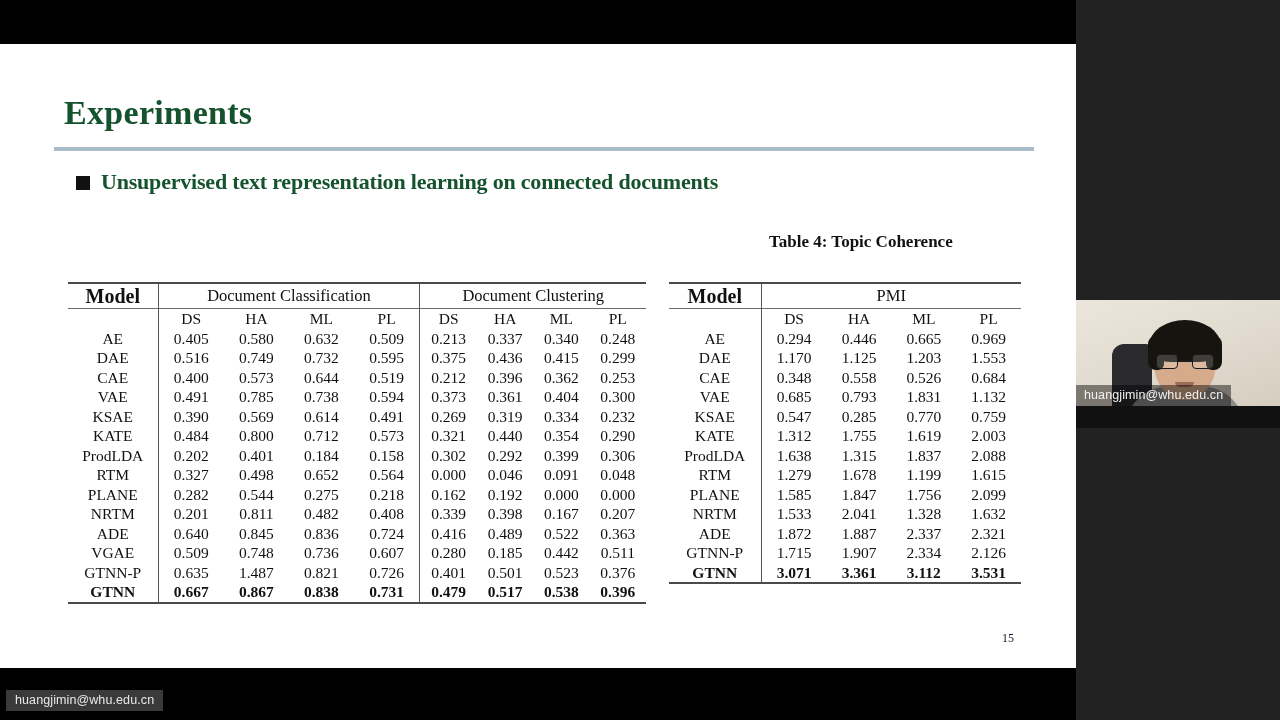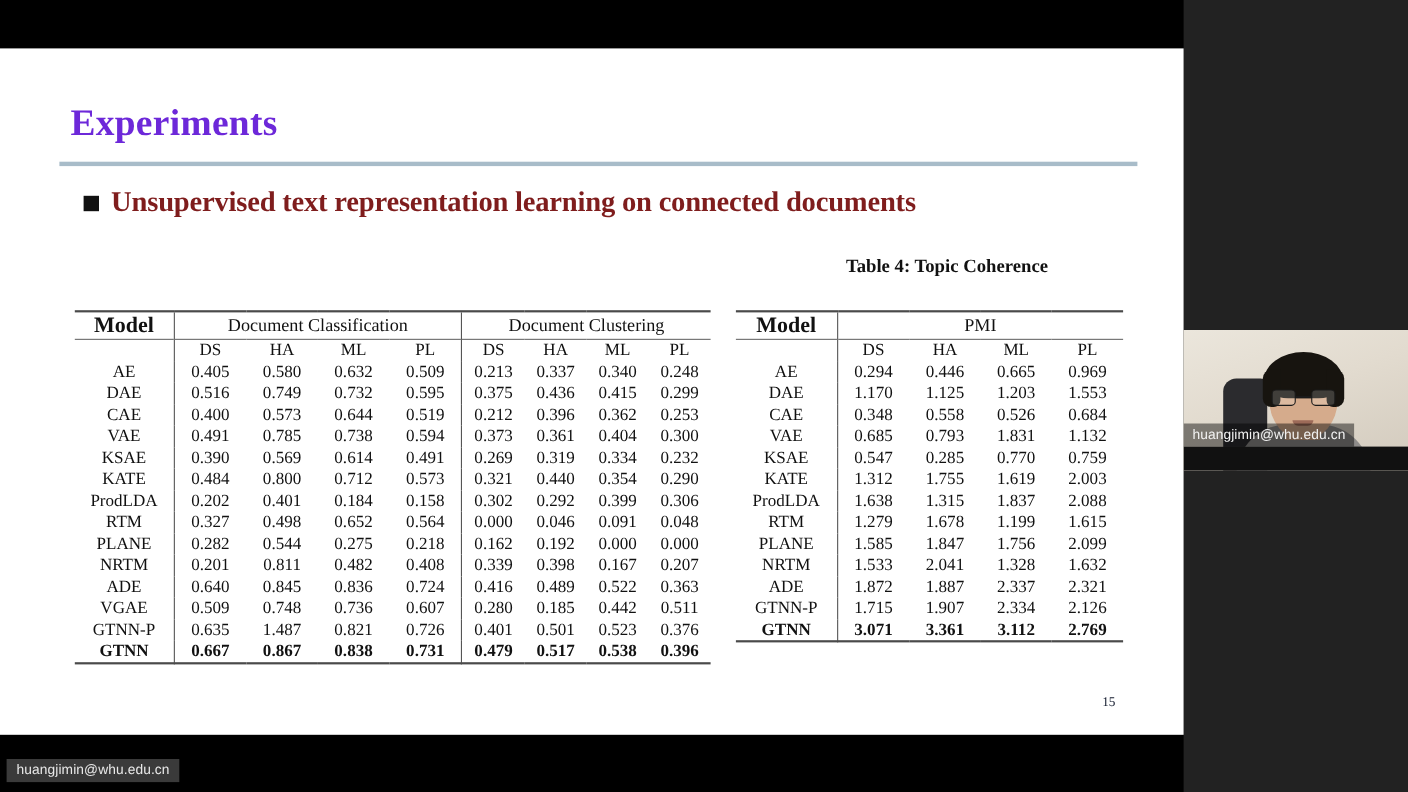--- a/index.html
+++ b/index.html
@@ -33,21 +33,21 @@
     position: absolute;
     left: 0; top: 0; right: 0; bottom: 0;
   }
 
   
   .slide-title {
     position: absolute;
     left: 64px; top: 50px;
     font-size: 34px;
     font-weight: bold;
-    color: #6d28d9;
+    color: #14532d;
     letter-spacing: 0.3px;
     font-family: "Liberation Serif", serif;
   }
   .title-rule {
     position: absolute;
     left: 54px; top: 103px;
     width: 980px; height: 4px;
     background: #a8bcc9;
   }
 
@@ -60,23 +60,23 @@
     gap: 11px;
   }
   .bullet-square {
     width: 14px; height: 14px;
     background: #111111;
     display: inline-block;
     position: relative;
     top: 1px;
   }
   .bullet-text {
-    font-size: 26px;
+    font-size: 22px;
     font-weight: bold;
-    color: #7f1d1d;
+    color: #14532d;
     font-family: "Liberation Serif", serif;
     letter-spacing: -0.2px;
   }
 
   
   .caption {
     position: absolute;
     font-size: 17px;
     font-weight: bold;
     color: #111111;
@@ -550,21 +550,21 @@
                 <td class="vline">1.715</td>
                 <td>1.907</td>
                 <td>2.334</td>
                 <td>2.126</td>
               </tr>
               <tr class="best">
                 <td class="model-col">GTNN</td>
                 <td class="vline">3.071</td>
                 <td>3.361</td>
                 <td>3.112</td>
-                <td>2.769</td>
+                <td>3.531</td>
               </tr>
             </tbody>
             <tfoot>
               <tr>
                 <td colspan="5" class="rule-bottom" style="height: 2px; padding: 0px;"></td>
               </tr>
             </tfoot>
           </table>
       </div>
 

